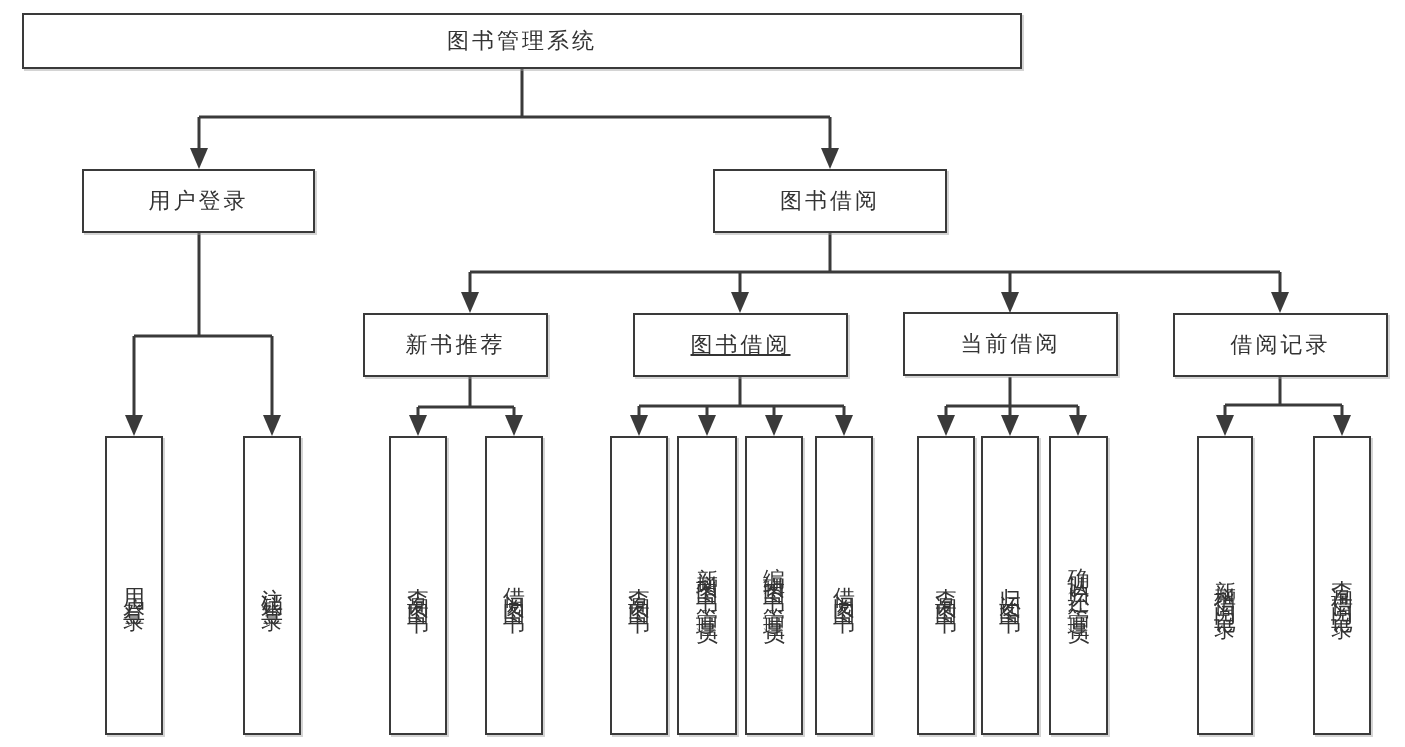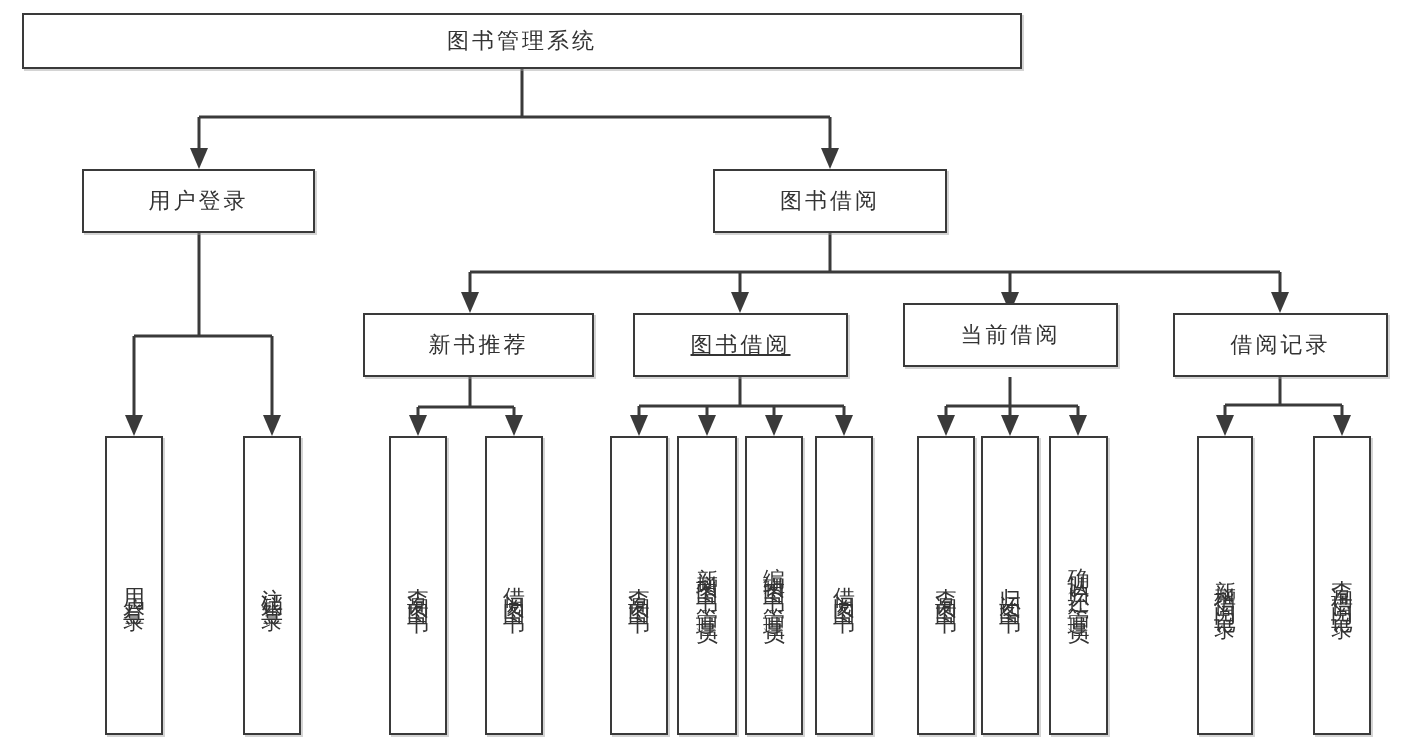--- a/index.html
+++ b/index.html
@@ -100,23 +100,23 @@
       <polygon points="1216,415 1234,415 1225,436"></polygon>
       <polygon points="1333,415 1351,415 1342,436"></polygon>
     </g>
   </svg>
 
   <div class="node hbox" style="left:22px; top:13px; width:1000px; height:56px;">图书管理系统</div>
 
   <div class="node hbox" style="left:82px; top:169px; width:233px; height:64px;">用户登录</div>
   <div class="node hbox" style="left:713px; top:169px; width:234px; height:64px;">图书借阅</div>
 
-  <div class="node hbox" style="left:363px; top:313px; width:231px; height:64px;">新书推荐</div>
+  <div class="node hbox" style="left:363px; top:313px; width:185px; height:64px;">新书推荐</div>
   <div class="node hbox" style="left:633px; top:313px; width:215px; height:64px;text-decoration:underline;">图书借阅</div>
-  <div class="node hbox" style="left:903px; top:303px; width:215px; height:64px;">当前借阅</div>
+  <div class="node hbox" style="left:903px; top:312px; width:215px; height:64px;">当前借阅</div>
   <div class="node hbox" style="left:1173px; top:313px; width:215px; height:64px;">借阅记录</div>
 
   <div class="node vbox" style="left:105px; top:436px; width:58px; height:299px;">用户登录</div>
   <div class="node vbox" style="left:243px; top:436px; width:58px; height:299px;">注销登录</div>
 
   <div class="node vbox" style="left:389px; top:436px; width:58px; height:299px;">查询图书</div>
   <div class="node vbox" style="left:485px; top:436px; width:58px; height:299px;">借阅图书</div>
 
   <div class="node vbox" style="left:610px; top:436px; width:58px; height:299px;">查询图书</div>
   <div class="node vbox" style="left:677px; top:436px; width:60px; height:299px;">新增图书（管理员）</div>

